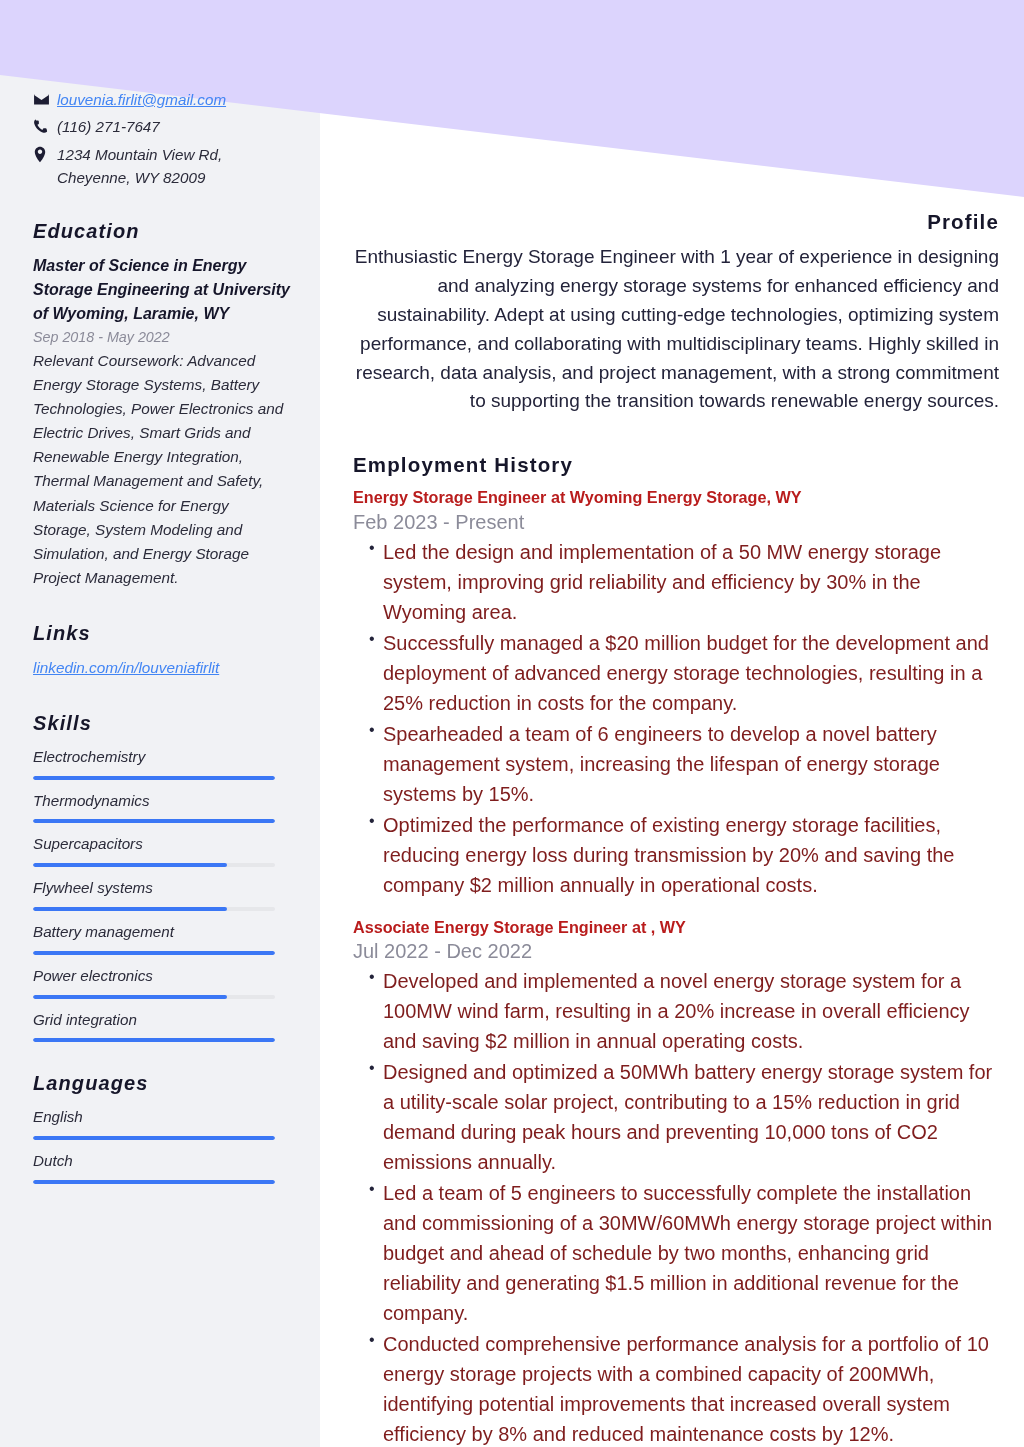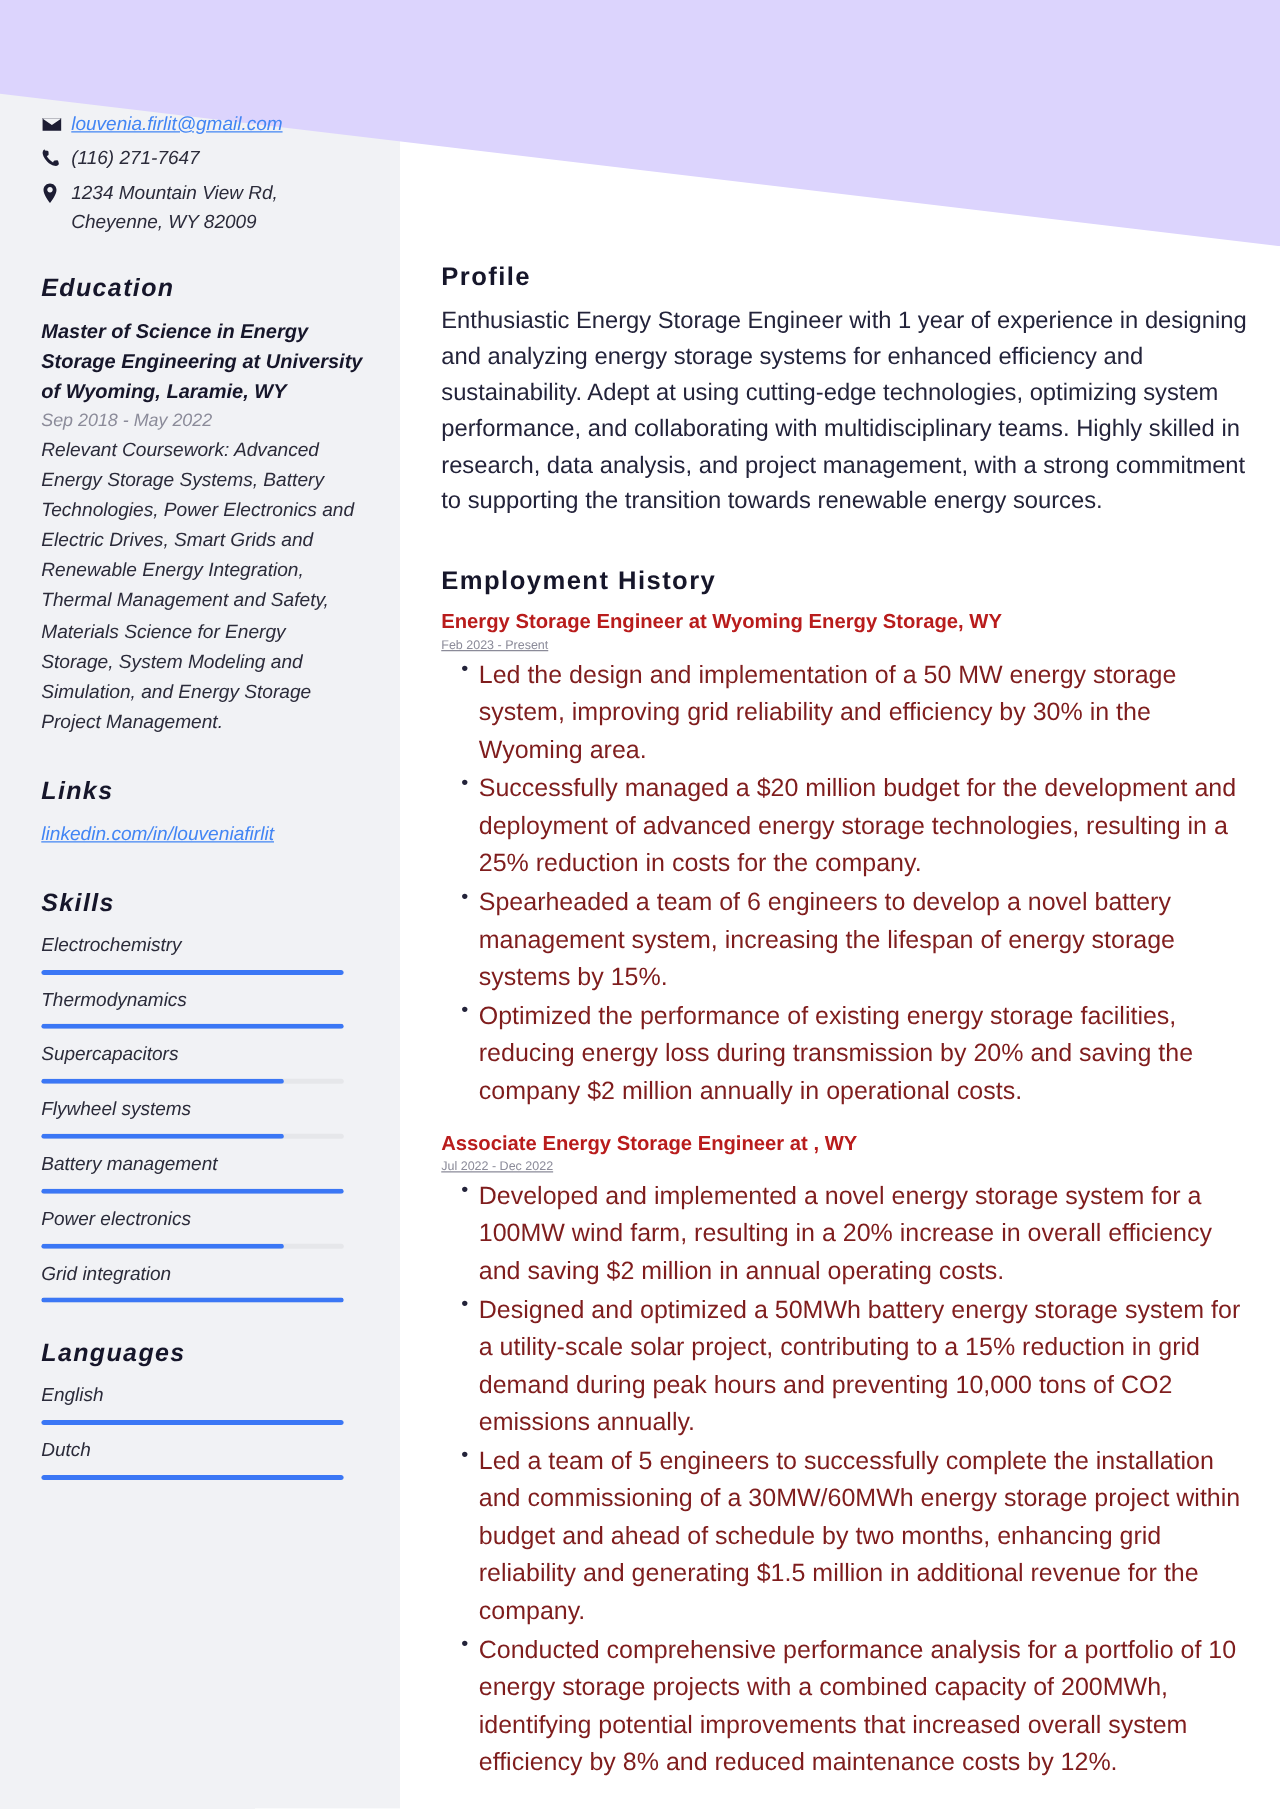--- a/index.html
+++ b/index.html
@@ -168,42 +168,41 @@
   }
   .skill-fill {
     position: absolute;
     left: 0; top: 0;
     height: 4px;
     background: #3b77f5;
     border-radius: 2px;
   }
 
   
-  .profile-block { margin-bottom: 37px; }
+  .profile-block { margin-bottom: 37px; text-align: right; }
   .profile-text {
     font-size: 19px;
     color: #23233a;
     line-height: 1.52;
   }
 
   
   .emp-block { margin-bottom: 34px; }
   .job { margin-bottom: 16px; }
   .job-title {
     font-size: 16.2px;
     font-weight: 700;
     color: #b91c1c;
     line-height: 1.45;
   }
   .job-dates {
-    font-size: 10px;
+    font-size: 20px;
     color: #8b8b99;
     margin-top: 1px;
     margin-bottom: 3px;
-    text-decoration: underline;
   }
   .job-bullets {
     list-style: none;
     margin: 0;
     padding: 0;
   }
   .job-bullets li {
     position: relative;
     padding-left: 30px;
     font-size: 20px;

